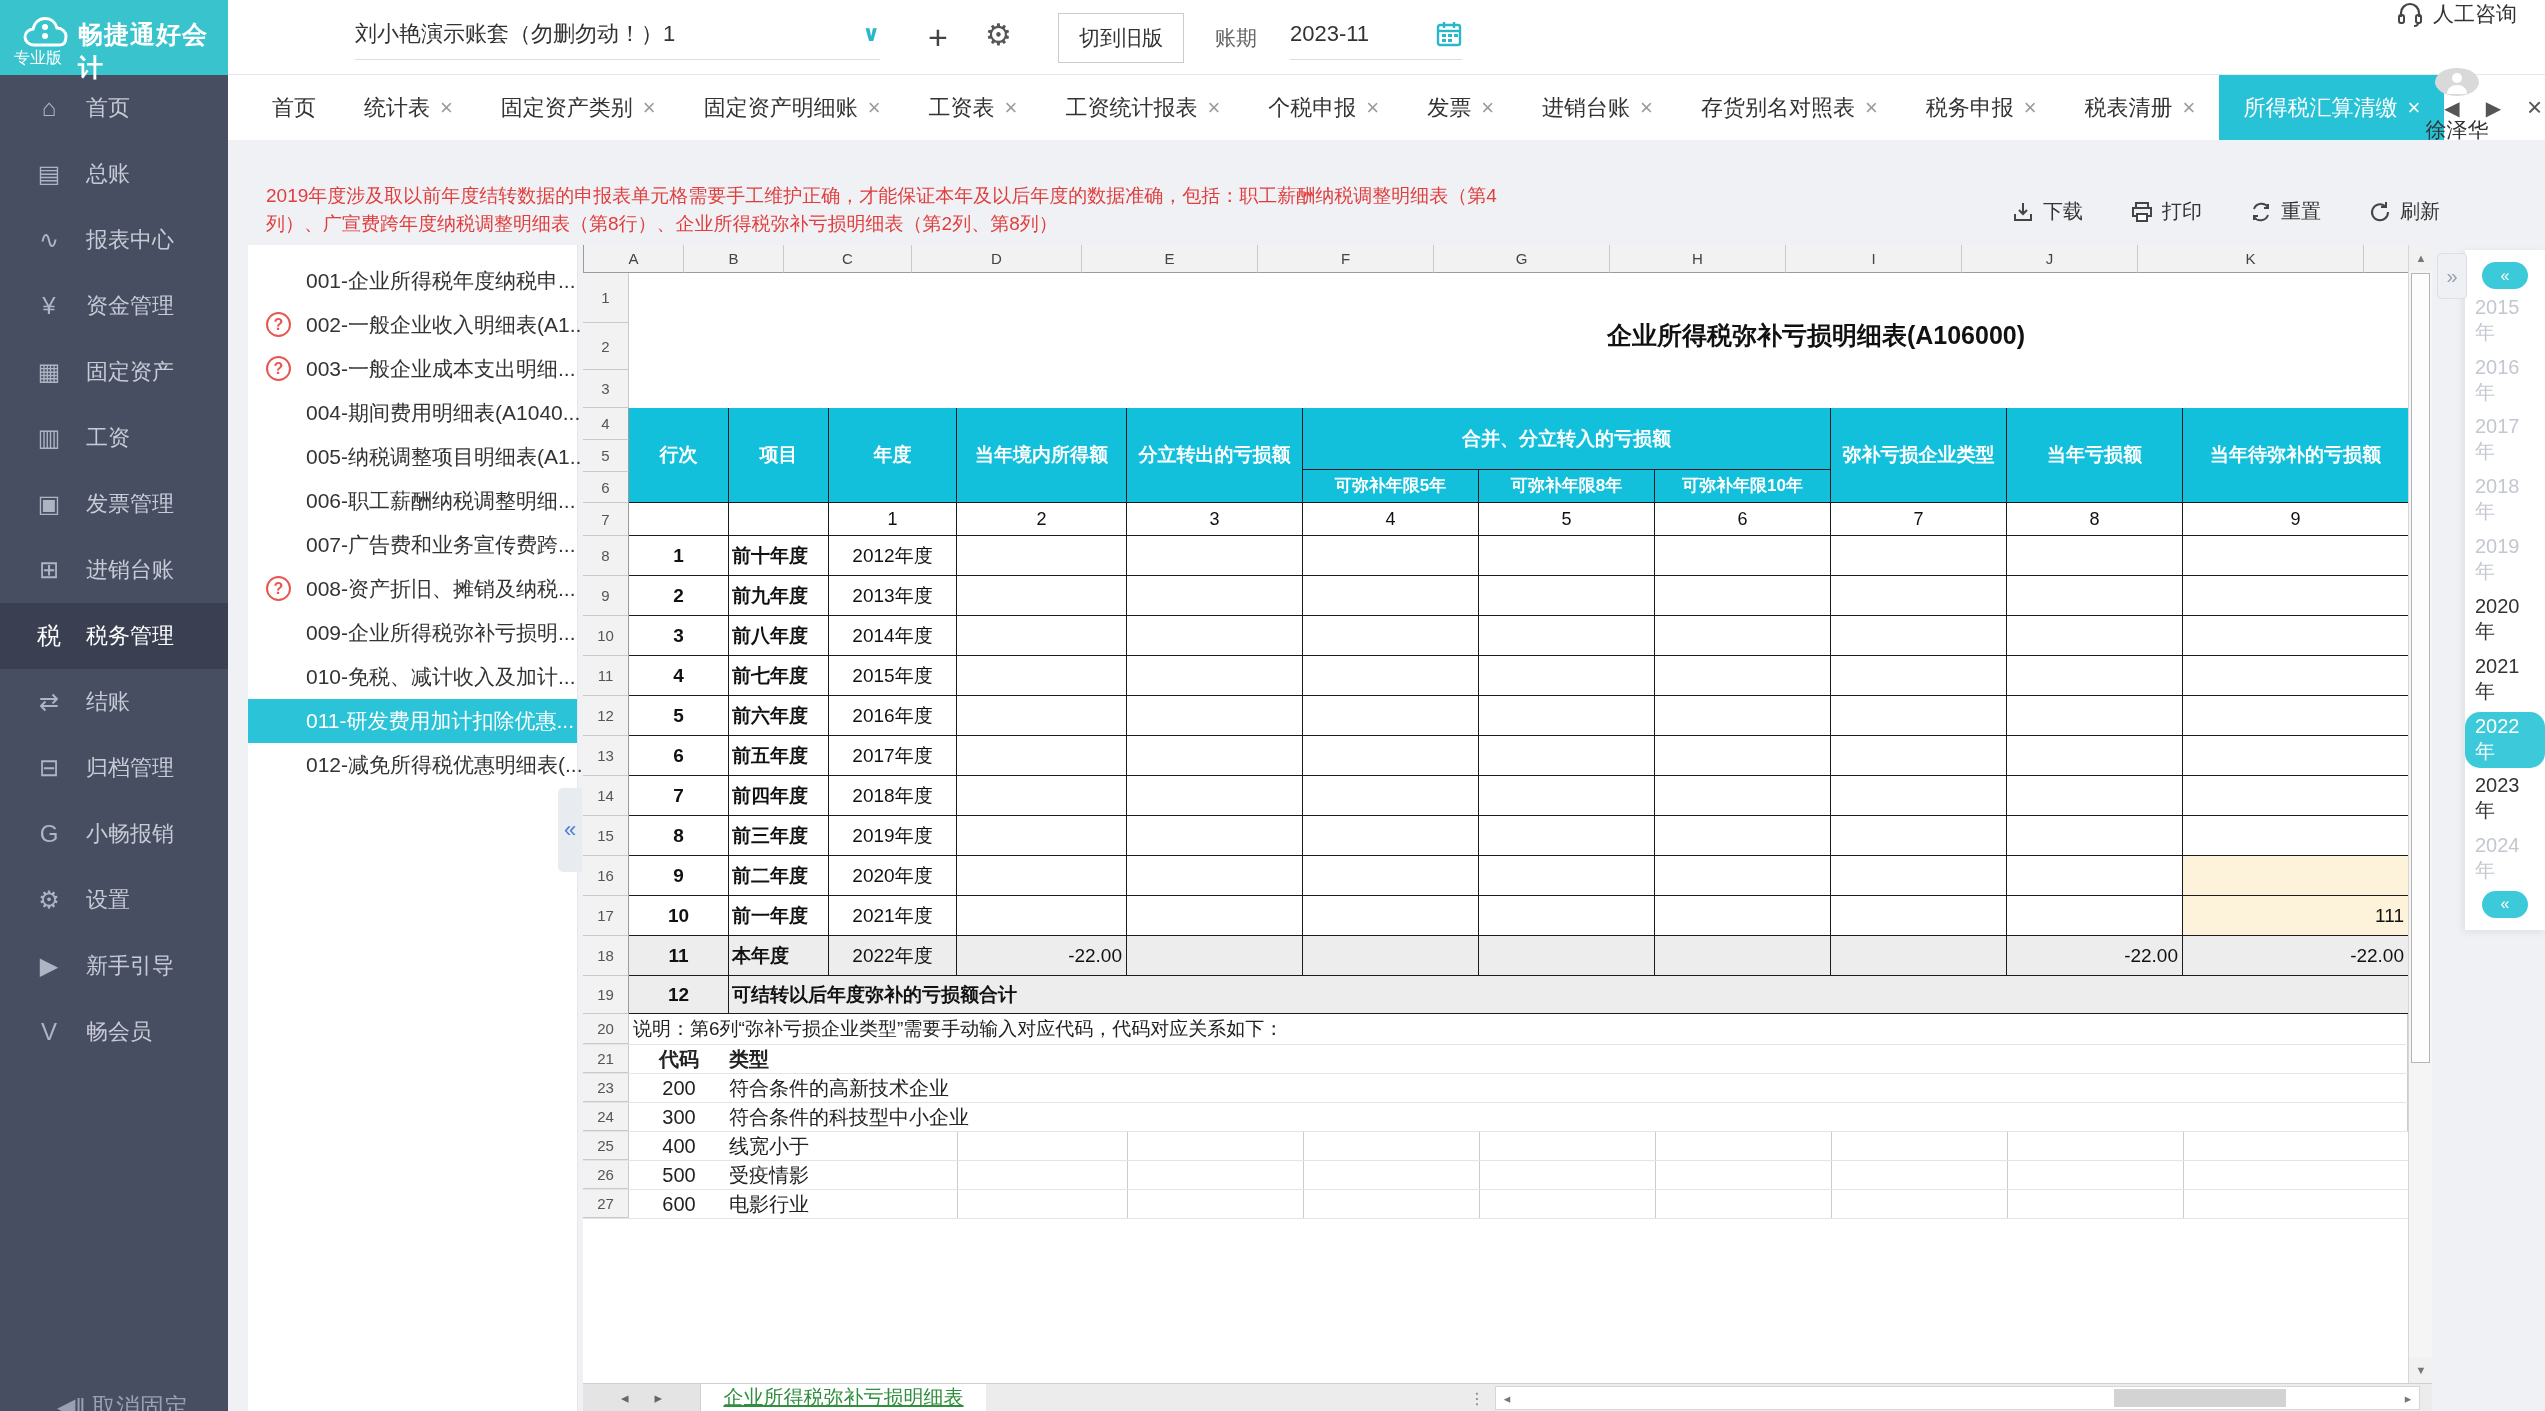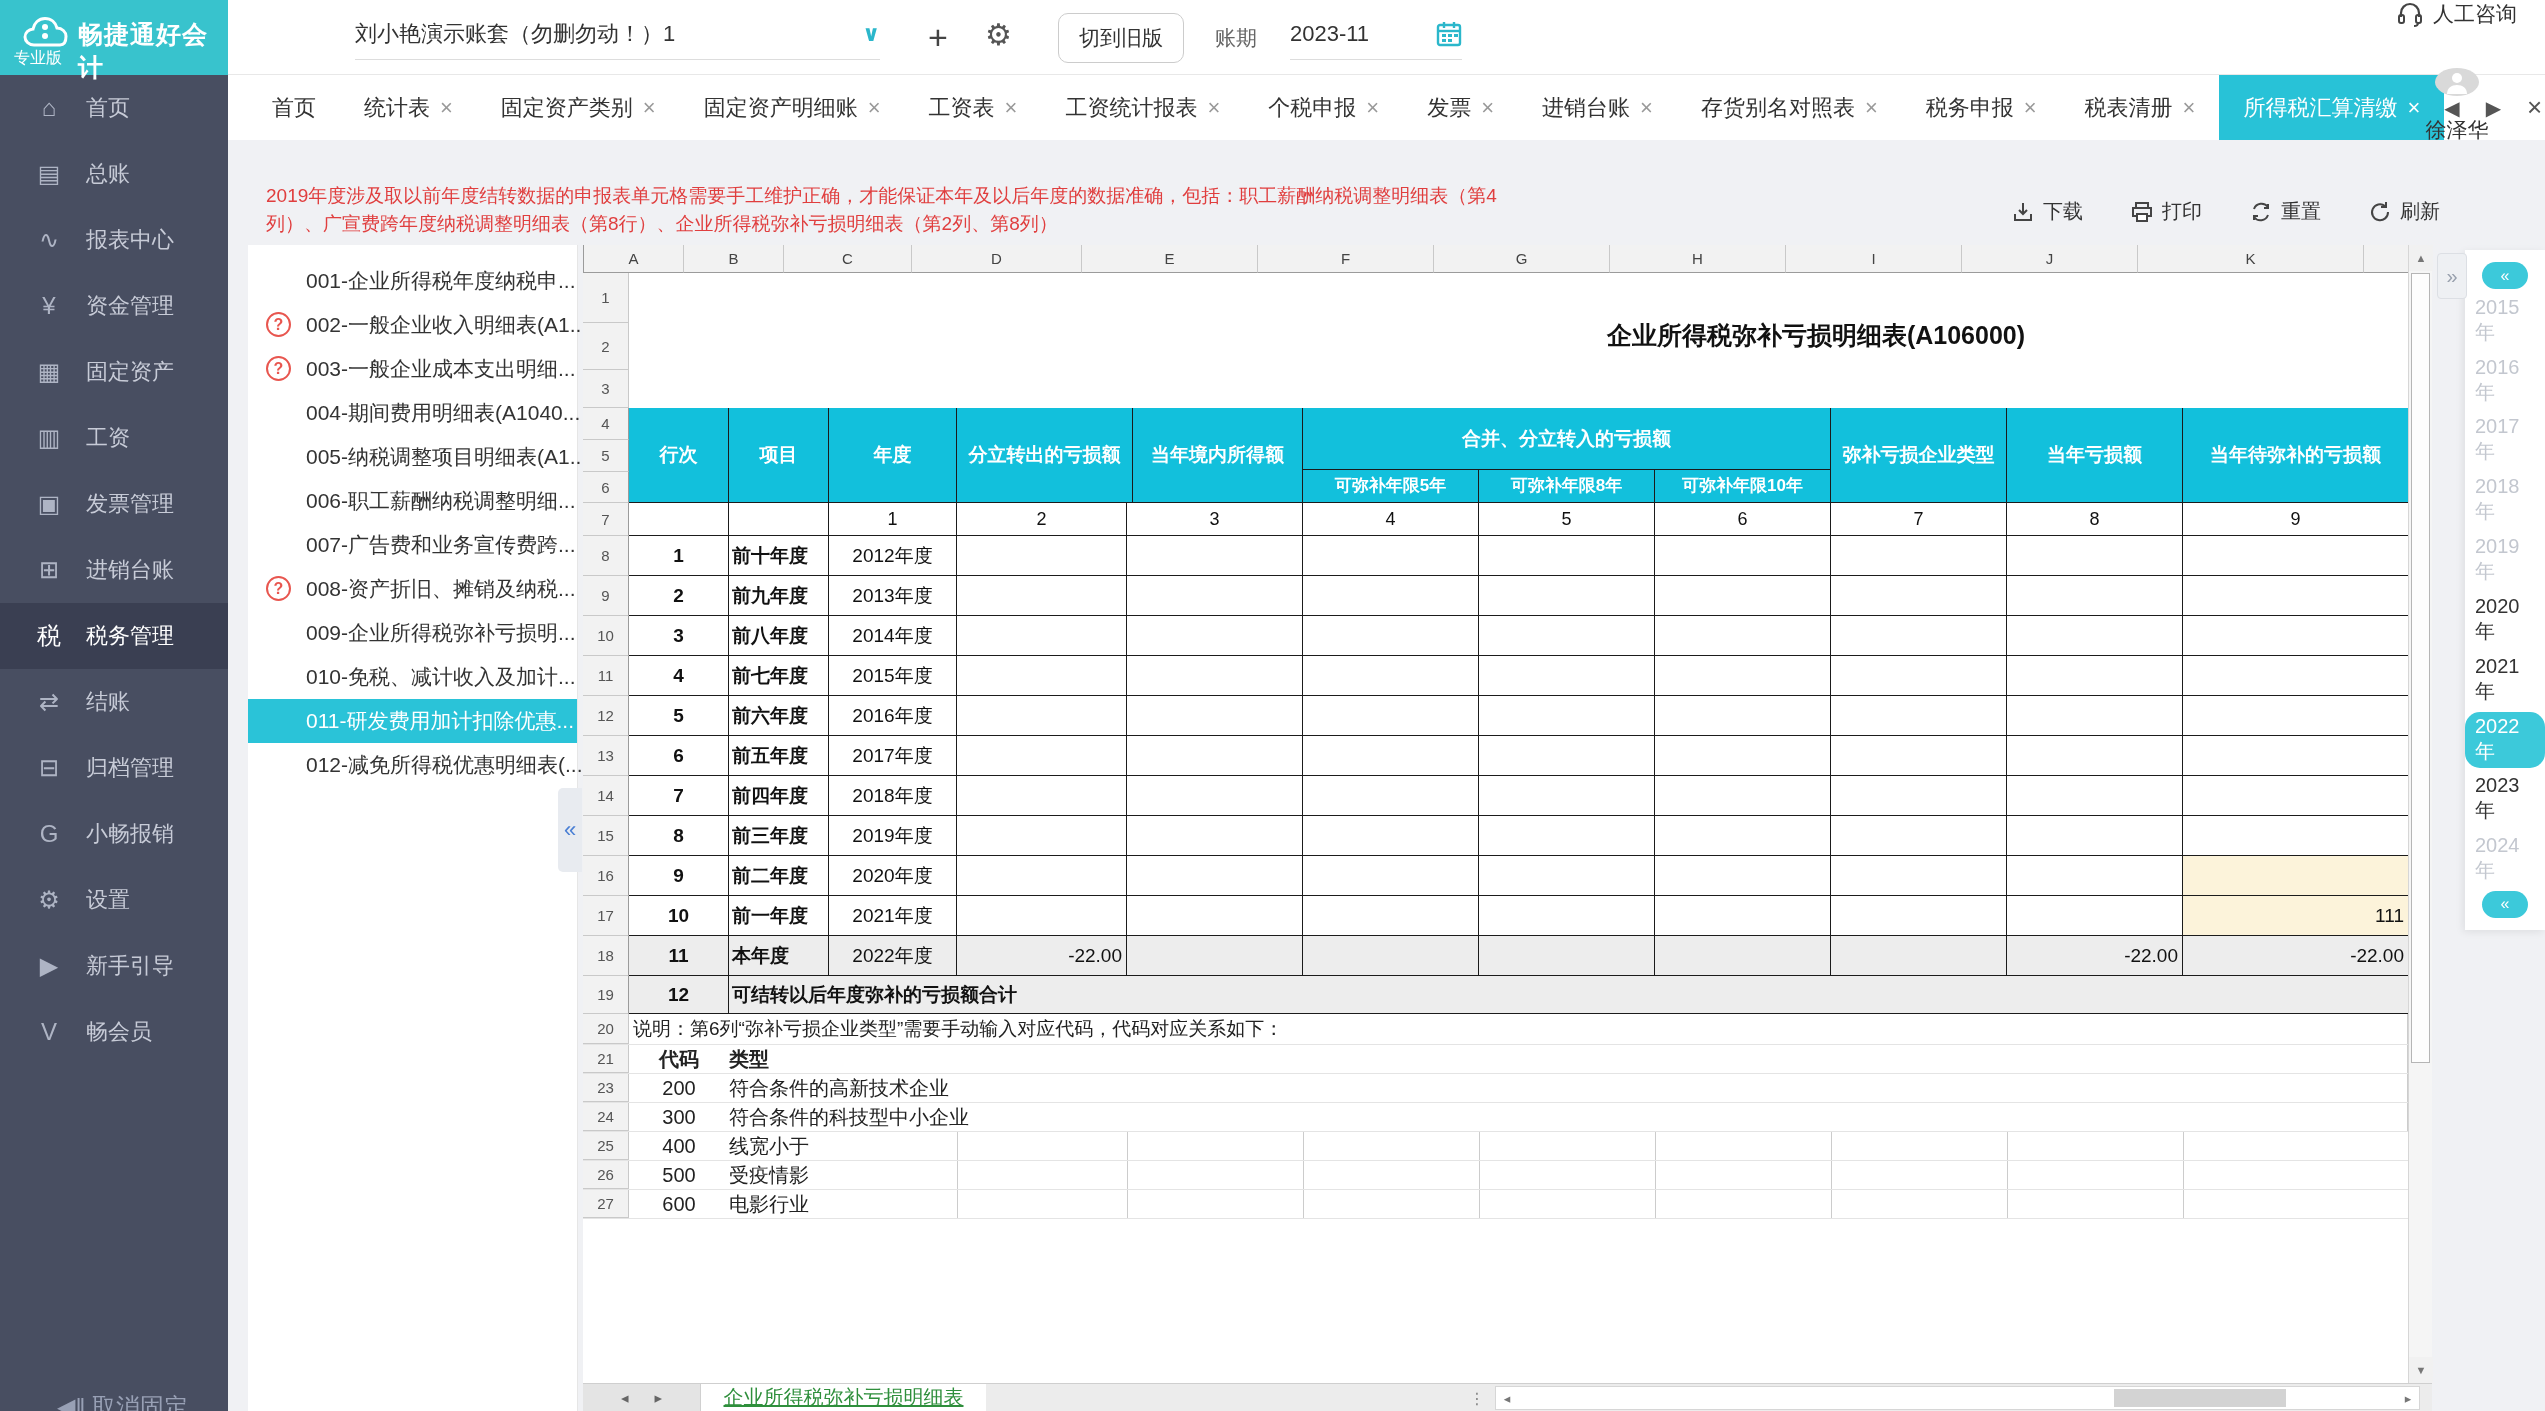--- a/index.html
+++ b/index.html
@@ -10,21 +10,21 @@
   .topbar { position:absolute; left:0; top:0; width:2545px; height:75px; background:#fff; border-bottom:1px solid #e8e8e8; z-index:30; }
   .logo { position:absolute; left:0; top:0; width:228px; height:75px; background:#38c3cd; color:#fff; }
   .logo .cloud { position:absolute; left:22px; top:13px; }
   .logo .lt { position:absolute; left:78px; top:18px; font-size:25px; font-weight:bold; letter-spacing:1px; }
   .logo .ls { position:absolute; left:14px; top:48px; font-size:16px; }
   .acct { position:absolute; left:355px; top:8px; width:525px; height:52px; display:flex; align-items:center; justify-content:space-between; border-bottom:1px solid #ddd; cursor:pointer; }
   .acct .nm { font-size:22px; color:#333; }
   .acct .chev { color:#2bb7cb; font-size:22px; font-weight:bold; }
   .addbtn { position:absolute; left:915px; top:14px; width:46px; height:46px; border:none; background:transparent; font-size:34px; color:#444; cursor:pointer; }
   .gearbtn { position:absolute; left:985px; top:17px; font-size:30px; color:#555; cursor:pointer; }
-  .oldver { position:absolute; left:1058px; top:13px; height:50px; padding:0 20px; font-size:21px; color:#333; background:#fff; border:1px solid #ccc; border-radius:10px; cursor:pointer; }
+  .oldver { position:absolute; left:1058px; top:13px; height:50px; padding:0 20px; font-size:21px; color:#333; background:#fff; border:1px solid #ccc; border-radius:0; cursor:pointer; }
   .plabel { position:absolute; left:1215px; top:24px; font-size:21px; color:#666; }
   .period { position:absolute; left:1290px; top:8px; width:172px; height:52px; display:flex; align-items:center; justify-content:space-between; border-bottom:1px solid #ddd; cursor:pointer; }
   .period .pv { font-size:22px; color:#333; }
   .topbar-right { position:absolute; right:28px; top:0; height:75px; display:flex; align-items:center; gap:20px;flex-direction:column; }
   .support { display:flex; align-items:center; gap:10px; font-size:21px; color:#333; cursor:pointer; }
   .tr-div { width:1px; height:30px; background:#ddd; }
   .avatar { width:44px; height:44px; border-radius:50%; background:#d9d9d9; display:flex; align-items:center; justify-content:center; }
   .uname { font-size:21px; color:#333; }
 
   
@@ -407,22 +407,22 @@
             </div>
             <div class="srow">
               <div style="display:flex;flex-direction:column;">
                 <div class="gut" style="width:46px;height:32px;">4</div>
                 <div class="gut" style="width:46px;height:32px;">5</div>
                 <div class="gut" style="width:46px;height:31px;">6</div>
               </div>
               <div class="thead-cell" style="width:100px;height:95px;">行次</div>
               <div class="thead-cell" style="width:100px;height:95px;">项目</div>
               <div class="thead-cell" style="width:128px;height:95px;">年度</div>
+              <div class="thead-cell" style="width:170px;height:95px;">当年境内所得额</div>
               <div class="thead-cell" style="width:176px;height:95px;">分立转出的亏损额</div>
-              <div class="thead-cell" style="width:170px;height:95px;">当年境内所得额</div>
               <div style="display:flex;flex-direction:column;width:528px;">
                 <div class="thead-cell" style="width:100%;height:62px;">合并、分立转入的亏损额</div>
                 <div class="srow">
                   <div class="thead-cell" style="width:176px;height:33px;font-size:17px;">可弥补年限5年</div>
                   <div class="thead-cell" style="width:176px;height:33px;font-size:17px;">可弥补年限8年</div>
                   <div class="thead-cell" style="width:176px;height:33px;font-size:17px;">可弥补年限10年</div>
                 </div>
               </div>
               <div class="thead-cell" style="width:176px;height:95px;">弥补亏损企业类型</div>
               <div class="thead-cell" style="width:176px;height:95px;">当年亏损额</div>

